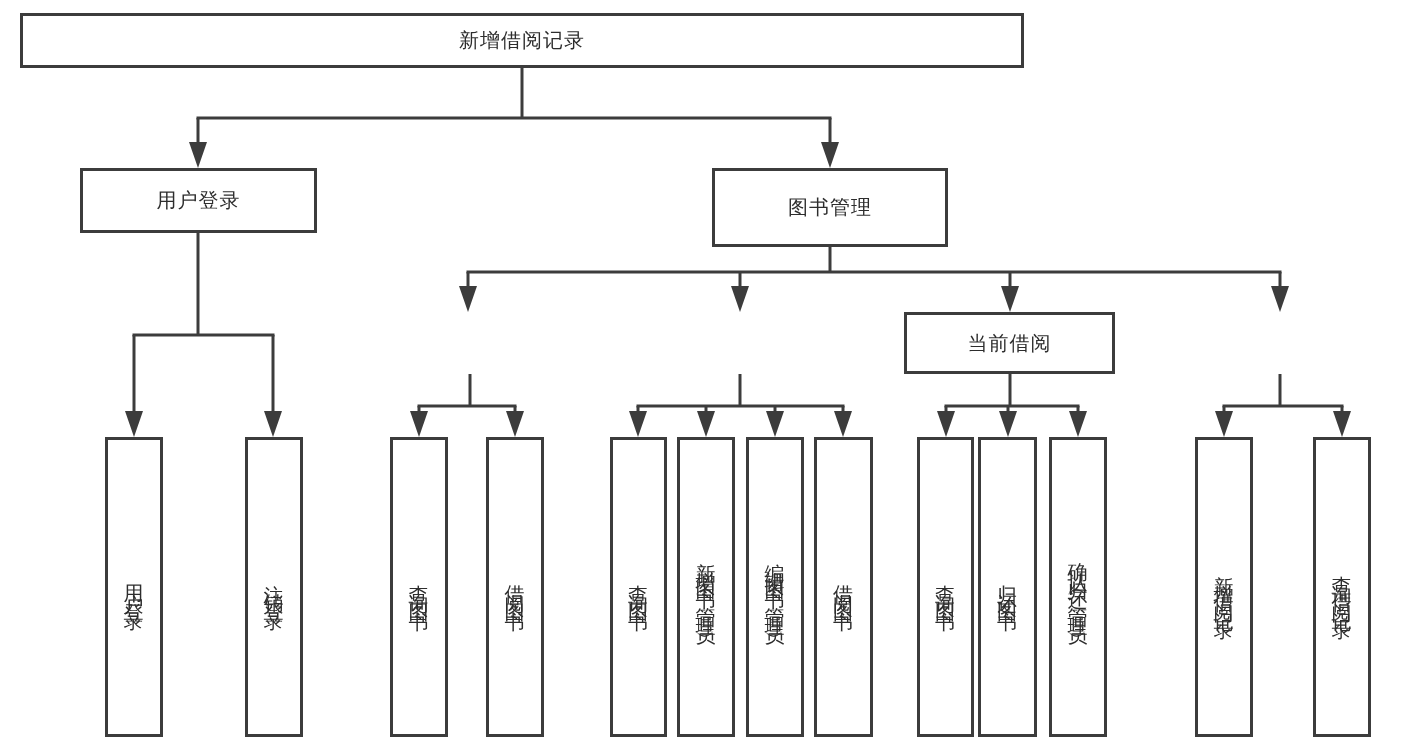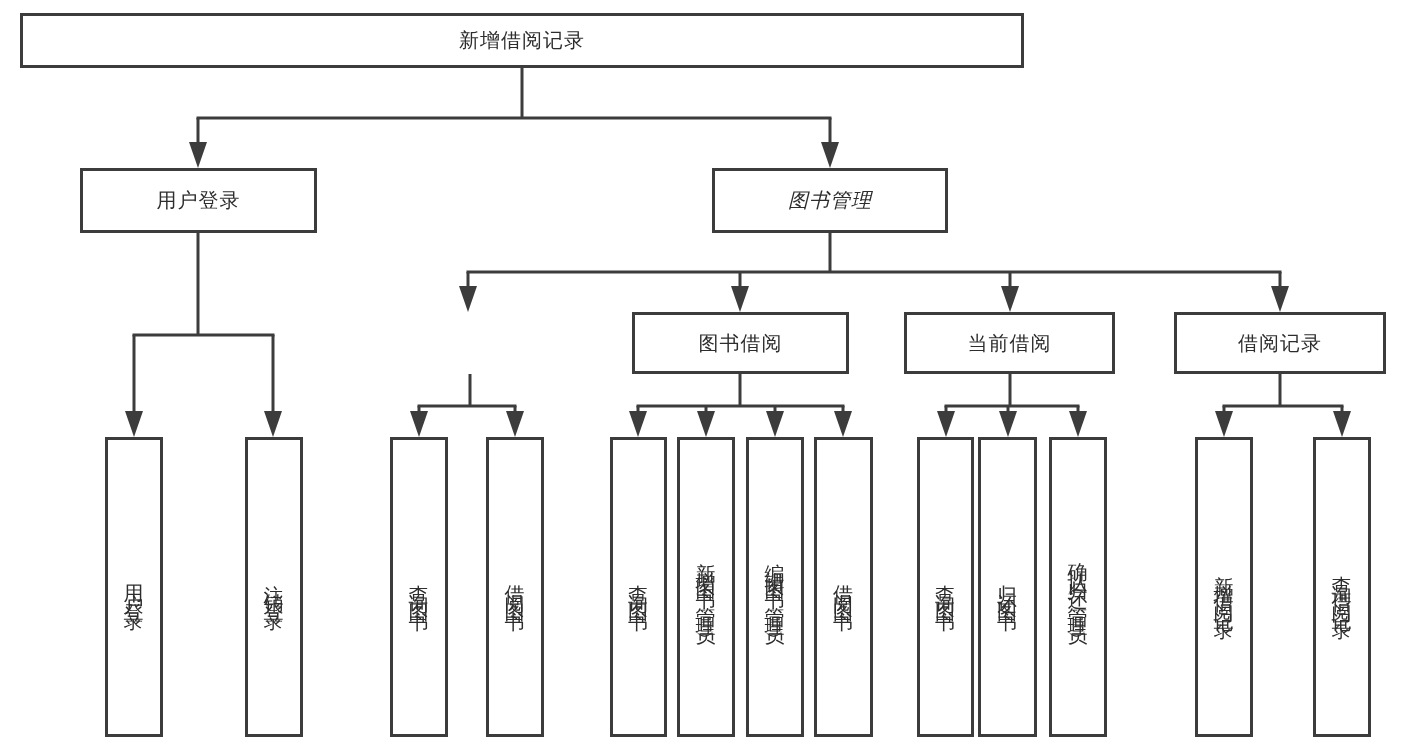--- a/index.html
+++ b/index.html
@@ -139,33 +139,27 @@
     </g>
   </svg>
 
   <div class="box" style="left:20px; top:13px; width:1004px; height:55px;">
     <span class="hlabel">新增借阅记录</span>
   </div>
 
   <div class="box" style="left:80px; top:168px; width:237px; height:65px;">
     <span class="hlabel">用户登录</span>
   </div>
-  <div class="box" style="left:712px; top:168px; width:236px; height:65px;font-style:italic;">
+  <div class="box" style="left:712px; top:168px; width:236px; height:79px;">
     <span class="hlabel">图书管理</span>
   </div>
 
-  <div class="box" style="left:632px; top:312px; width:217px; height:62px;">
-    <span class="hlabel">图书借阅</span>
-  </div>
   <div class="box" style="left:904px; top:312px; width:211px; height:62px;">
     <span class="hlabel">当前借阅</span>
   </div>
-  <div class="box" style="left:1174px; top:312px; width:212px; height:62px;">
-    <span class="hlabel">借阅记录</span>
-  </div>
 
   <div class="box leaf" style="left:105px; top:437px; width:58px; height:300px;">
     <span class="vtext">用户登录</span>
   </div>
   <div class="box leaf" style="left:245px; top:437px; width:58px; height:300px;">
     <span class="vtext">注销登录</span>
   </div>
 
   <div class="box leaf" style="left:390px; top:437px; width:58px; height:300px;">
     <span class="vtext">查询图书</span>

